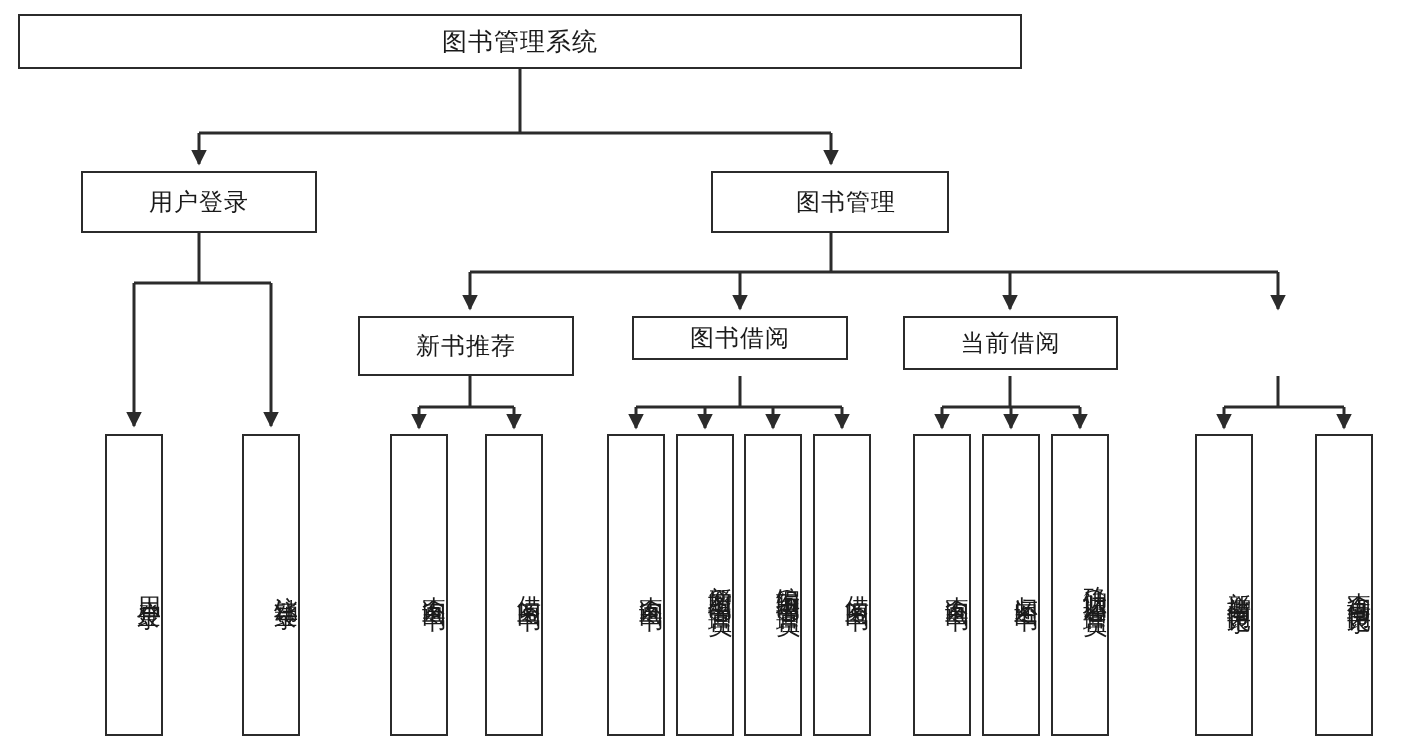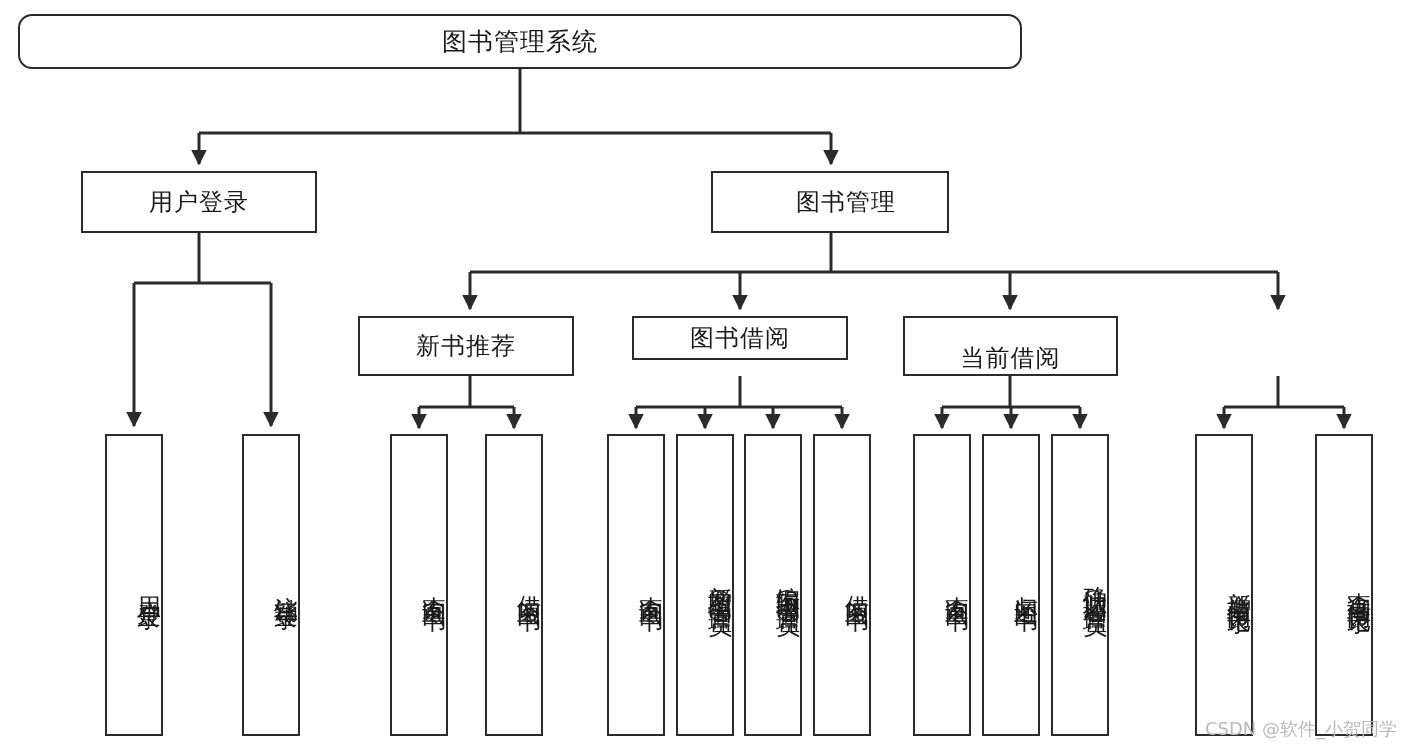--- a/index.html
+++ b/index.html
@@ -115,38 +115,38 @@
       <path d="M 1011 407 L 1011 428" marker-end="url(#arrow)"></path>
       <path d="M 1080 407 L 1080 428" marker-end="url(#arrow)"></path>
 
       <path d="M 1278 376 L 1278 407"></path>
       <path d="M 1224 407 L 1344 407"></path>
       <path d="M 1224 407 L 1224 428" marker-end="url(#arrow)"></path>
       <path d="M 1344 407 L 1344 428" marker-end="url(#arrow)"></path>
     </g>
   </svg>
 
-  <div class="node horiz root" style="left:18px; top:14px; width:1004px; height:55px;border-radius:14px;">
+  <div class="node horiz root" style="left:18px; top:14px; width:1004px; height:55px;">
     <span>图书管理系统</span>
   </div>
 
   <div class="node horiz" style="left:81px; top:171px; width:236px; height:62px;">
     <span>用户登录</span>
   </div>
   <div class="node horiz" style="left:711px; top:171px; width:238px; height:62px;padding-left:32px;">
     <span>图书管理</span>
   </div>
 
   <div class="node horiz" style="left:358px; top:316px; width:216px; height:60px;">
     <span>新书推荐</span>
   </div>
   <div class="node horiz" style="left:632px; top:316px; width:216px; height:44px;">
     <span>图书借阅</span>
   </div>
-  <div class="node horiz" style="left:903px; top:316px; width:215px; height:60px;align-items:flex-end;">
+  <div class="node horiz" style="left:903px; top:316px; width:215px; height:54px;">
     <span>当前借阅</span>
   </div>
 
   <div class="node vert" style="left:105px; top:434px; width:58px; height:302px;">
     <span class="vlabel">用户登录</span>
   </div>
   <div class="node vert" style="left:242px; top:434px; width:58px; height:302px;">
     <span class="vlabel">注销登录</span>
   </div>
 
@@ -180,15 +180,14 @@
     <span class="vlabel">确认归还（管理员）</span>
   </div>
 
   <div class="node vert" style="left:1195px; top:434px; width:58px; height:302px;">
     <span class="vlabel">新增借阅记录</span>
   </div>
   <div class="node vert" style="left:1315px; top:434px; width:58px; height:302px;">
     <span class="vlabel">查询借阅记录</span>
   </div>
 
-  <div class="watermark">CSDN @软件_小贺同学</div>
 
 </div>
 
 </body></html>

